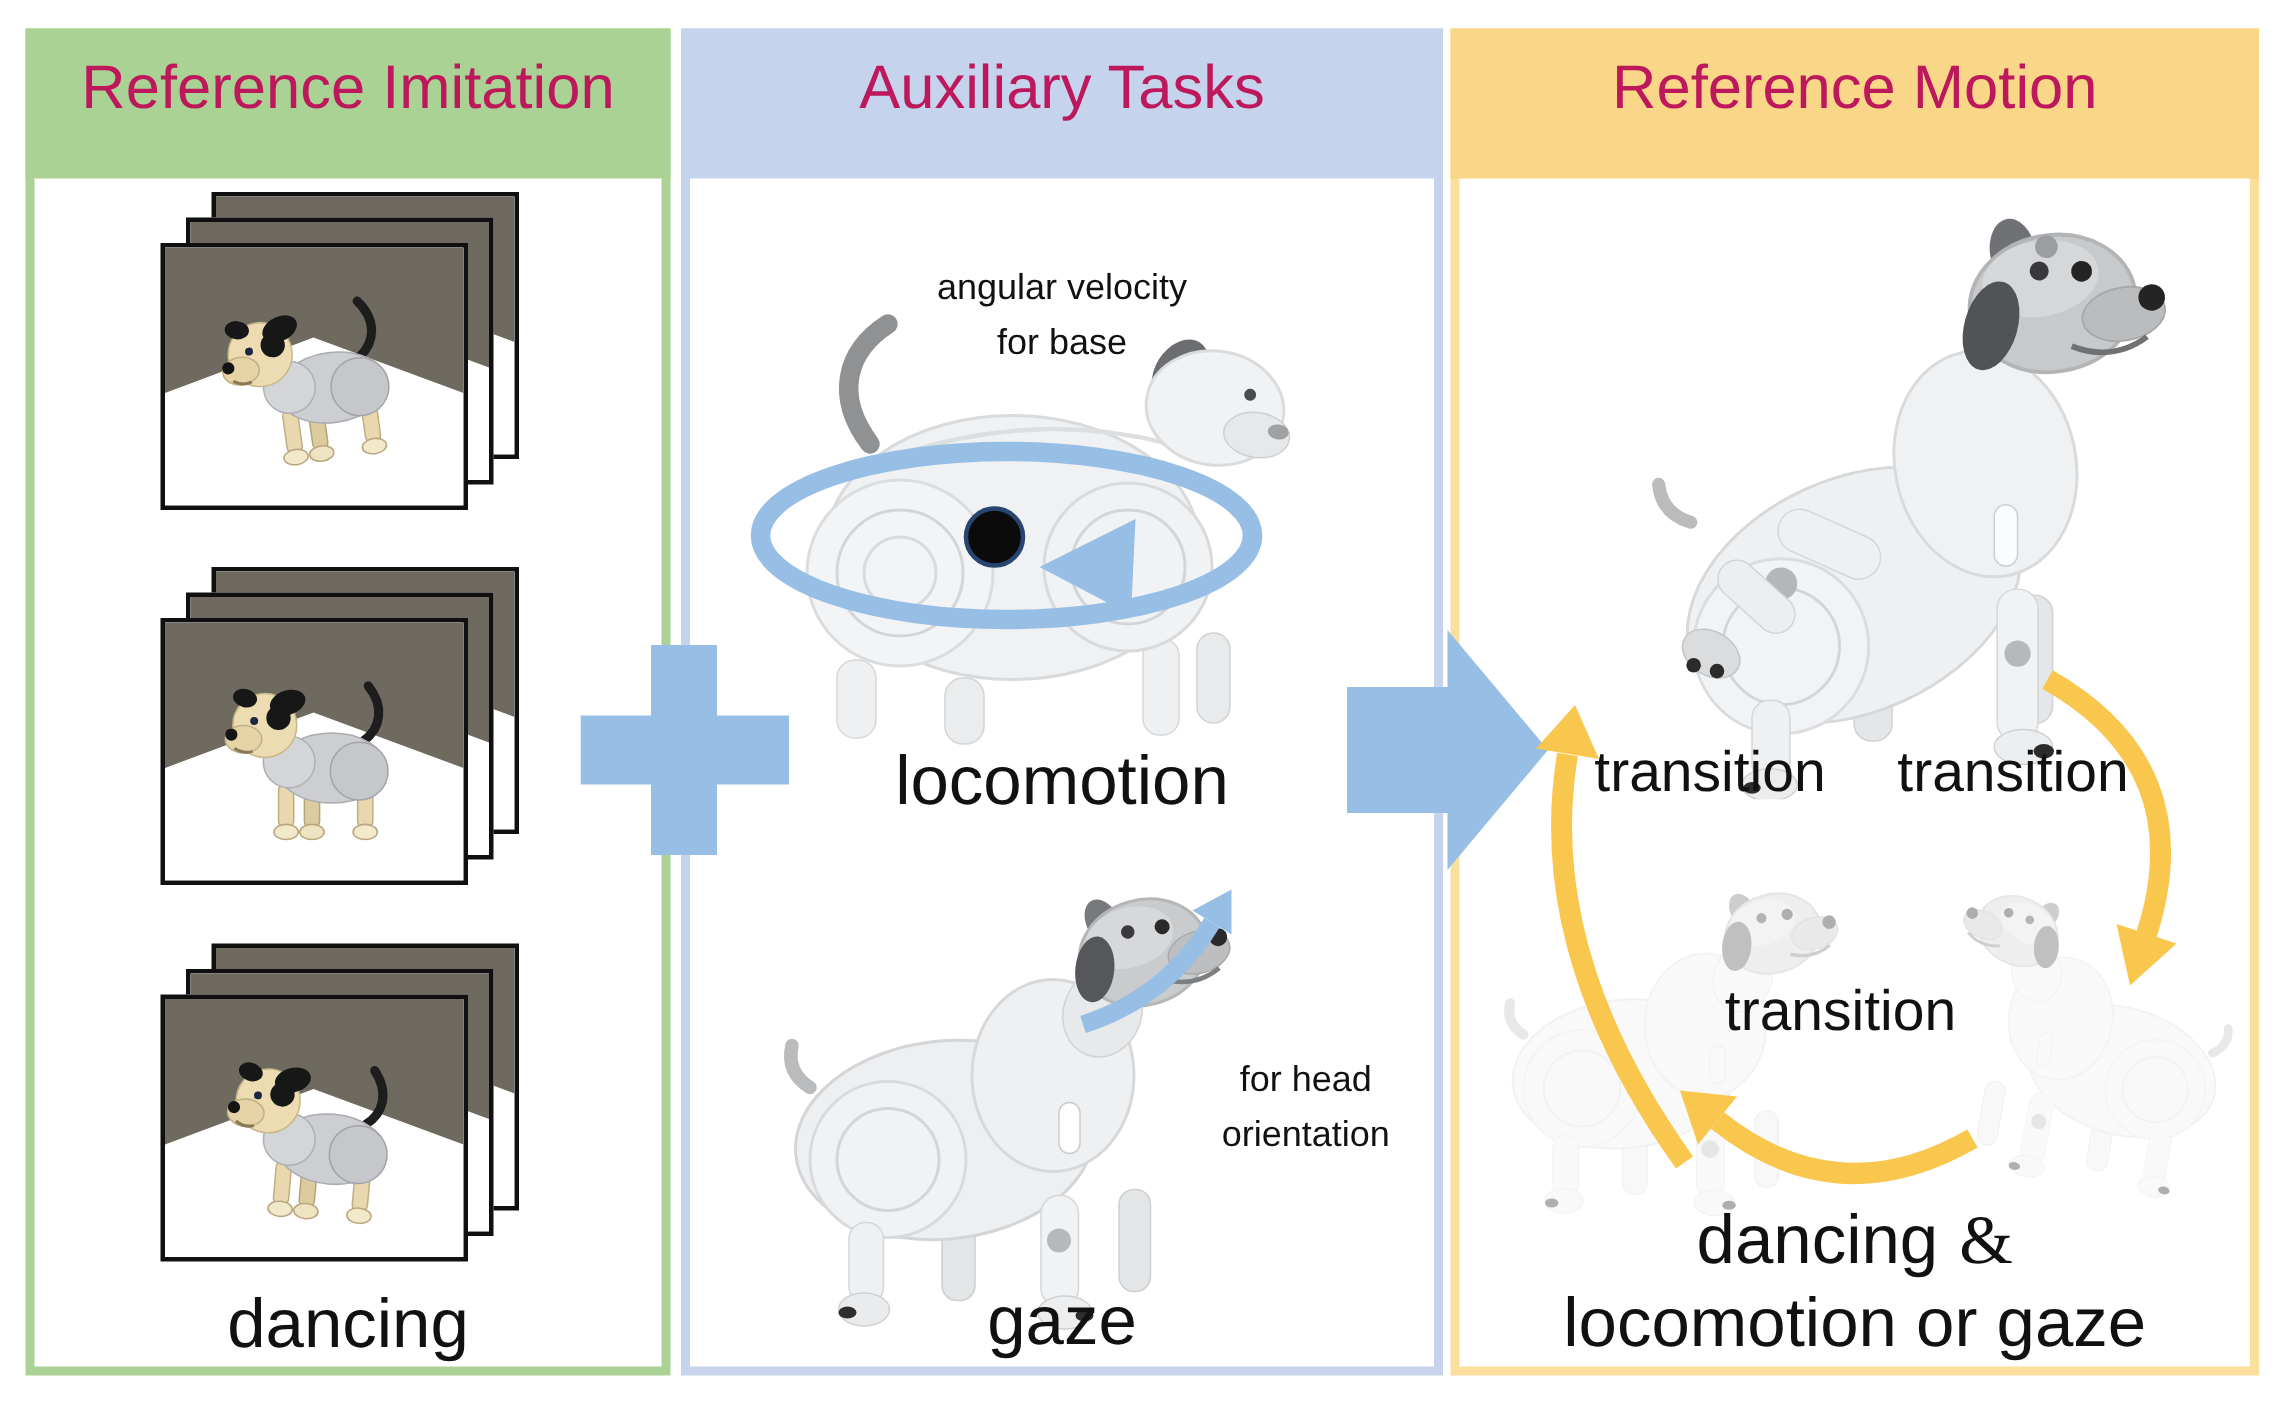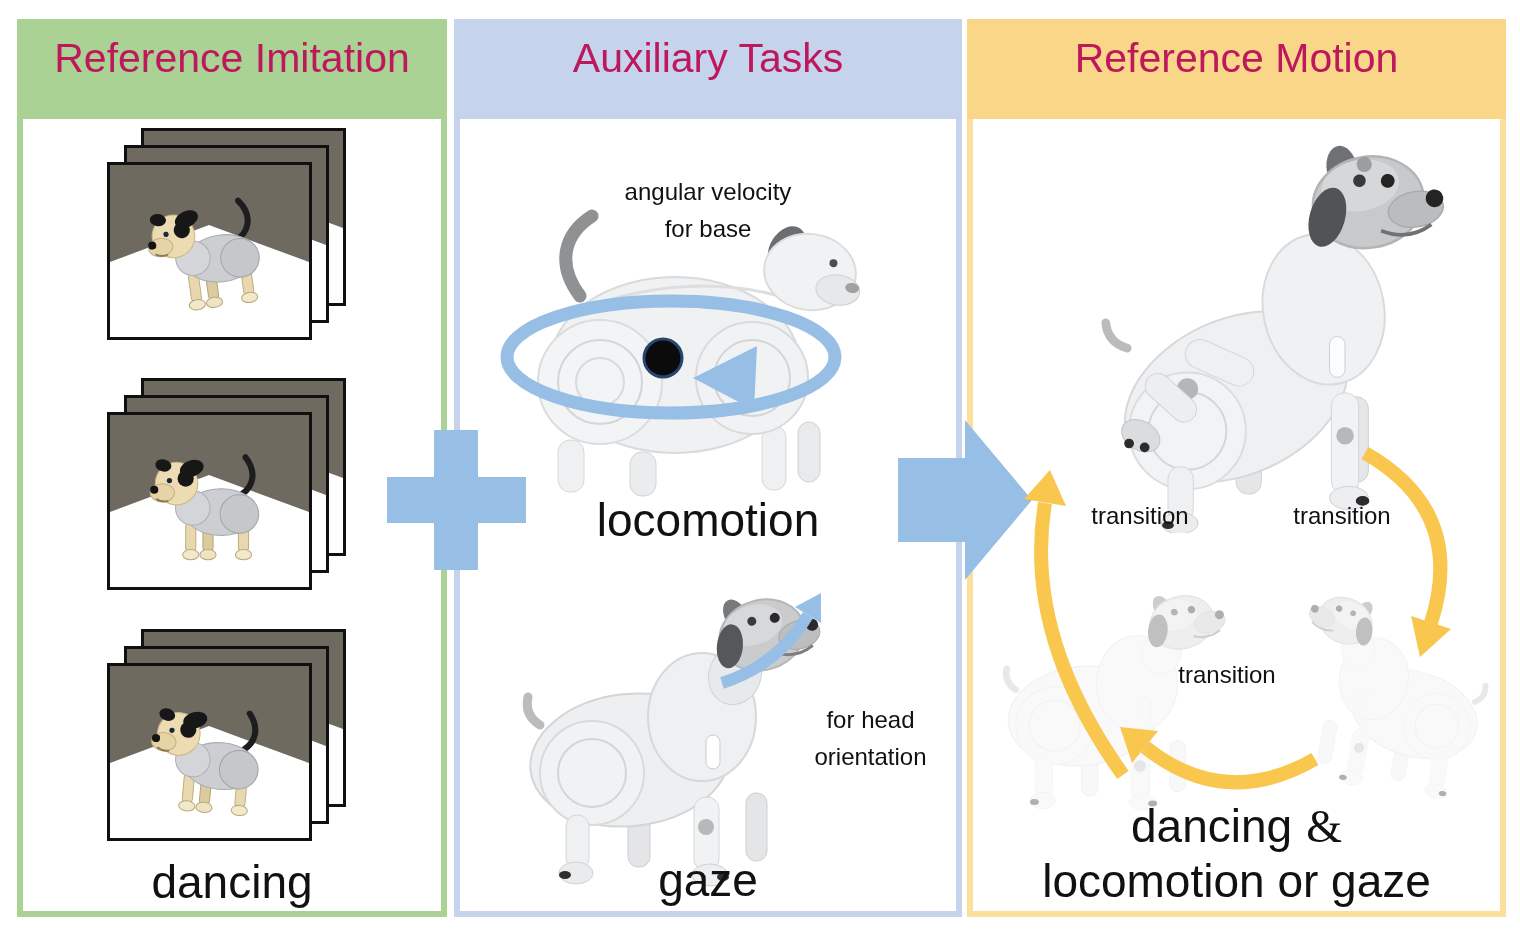--- a/index.html
+++ b/index.html
@@ -29,21 +29,21 @@
   .loco-label{top:468px;}
   .gaze-label{bottom:4px;}
   .loco-fig{position:absolute;left:20px;top:175px;width:420px;height:310px;}
   .gaze-fig{position:absolute;left:50px;top:540px;width:400px;height:330px;}
   
   .big-dog{position:absolute;left:117px;top:80px;width:370px;height:428px;}
   .ghost{filter:grayscale(1) brightness(1.1) contrast(.9);opacity:.4;}
   .ghost-left{position:absolute;left:20px;top:545px;width:270px;height:247px;}
   .ghost-right{position:absolute;left:292px;top:558px;width:230px;height:211px;transform:rotate(10deg);}
   .transitions-overlay{position:absolute;left:0;top:0;width:527px;height:886px;z-index:10;pointer-events:none;}
-  .tlabel{position:absolute;transform:translate(-50%,-50%);font-size:24px;white-space:nowrap;z-index:11;}
+  .tlabel{position:absolute;transform:translate(-50%,-50%);font-size:38px;white-space:nowrap;z-index:11;}
   .p3-caption{position:absolute;left:0;right:0;bottom:2px;text-align:center;font-size:46px;line-height:55px;z-index:11;}
   .amp{font-family:"Liberation Serif",serif;margin-left:14px;}
   
   .connector{position:absolute;z-index:5;}
   .plus-connector{left:387px;top:430px;}
   .flow-arrow{left:898px;top:420px;}
 </style>
 </head>
 <body>
 

